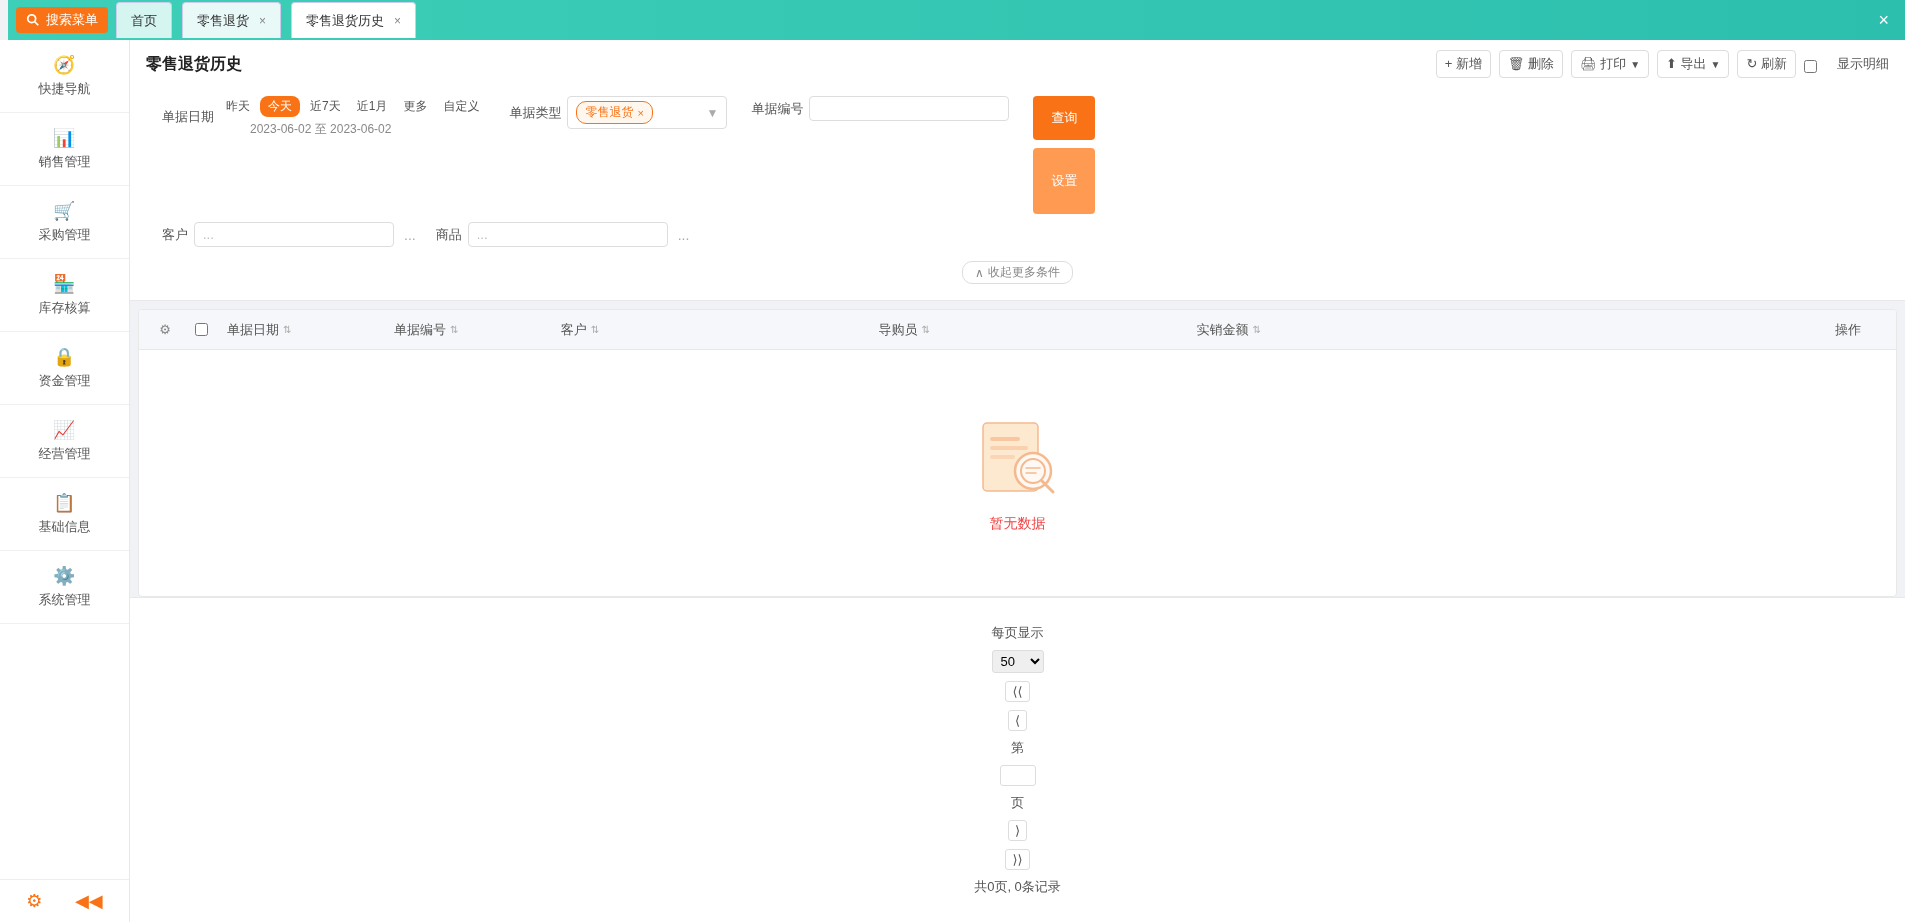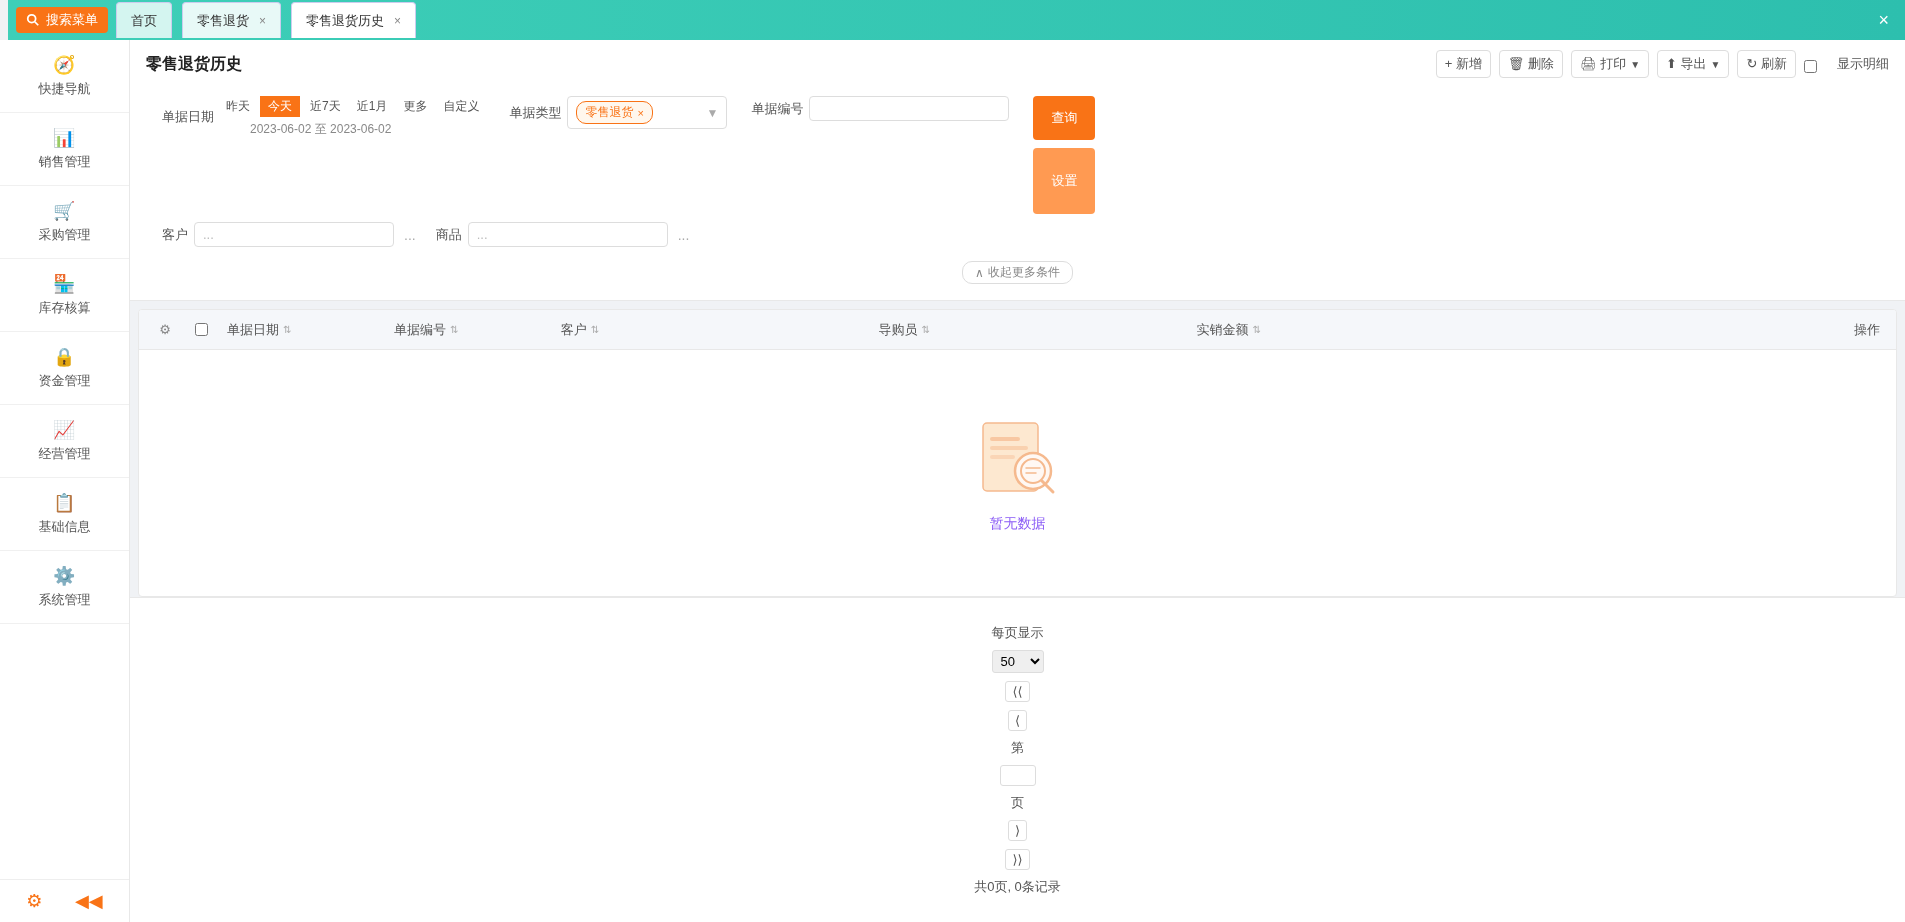--- a/index.html
+++ b/index.html
@@ -78,21 +78,21 @@
     
     .filter-area { padding: 10px 16px; background: white; }
     .filter-row { display: flex; align-items: center; gap: 16px; margin-bottom: 8px; flex-wrap: wrap; }
     .filter-group { display: flex; align-items: center; gap: 6px; }
     .filter-label { font-size: 13px; color: #555; white-space: nowrap; }
     .date-options { display: flex; align-items: center; gap: 4px; }
     .date-option {
       font-size: 12px; color: #555; cursor: pointer; padding: 2px 6px;
       border-radius: 3px;
     }
-    .date-option.active { background: #f97316; color: white; border-radius: 0; padding: 2px 8px; }
+    .date-option.active { background: #f97316; color: white; border-radius: 8px; padding: 2px 8px; }
     .date-range { font-size: 12px; color: #888; margin-top: 2px; margin-left: 30px; }
     .filter-select {
       display: flex; align-items: center; gap: 4px;
       border: 1px solid #ddd; border-radius: 4px; padding: 4px 8px;
       font-size: 13px; background: white; cursor: pointer; min-width: 160px;
     }
     .filter-tag {
       display: inline-flex; align-items: center; gap: 4px;
       background: #fff7ed; border: 1px solid #f97316; border-radius: 10px;
       padding: 2px 8px; font-size: 12px; color: #f97316;
@@ -129,21 +129,21 @@
       flex: 1; padding: 0 8px; display: flex; align-items: center; gap: 4px;
       cursor: pointer; white-space: nowrap;
     }
     .th-cell.wide { flex: 2; }
     .th-cell.amount { text-align: right; justify-content: flex-start; }
     .sort-icon { color: #aaa; font-size: 10px; }
 
     
     .empty-state {
       flex: 1; display: flex; flex-direction: column; align-items: center; justify-content: center;
-      gap: 12px; color: #8b5cf6; font-size: 14px;
+      gap: 12px; color: #ef4444; font-size: 14px;
     }
     .empty-illustration {
       width: 100px; height: 90px; position: relative;
     }
     .empty-illustration svg { width: 100%; height: 100%; }
 
     
     .pagination-bar {
       display: flex; align-items: center; justify-content: flex-end;
       padding: 26px 16px; background: white; border-top: 1px solid #e8e8e8;
@@ -346,21 +346,21 @@
           <span class="sort-icon">⇅</span>
         </div>
         <div class="th-cell wide">
           <span>导购员</span>
           <span class="sort-icon">⇅</span>
         </div>
         <div class="th-cell amount" style="flex:4;">
           <span>实销金额</span>
           <span class="sort-icon">⇅</span>
         </div>
-        <div class="th-cell" style="width:80px; flex:0 0 80px; justify-content:flex-end;">
+        <div class="th-cell" style="width:80px; flex:0 0 80px; justify-content:center;">
           <span>操作</span>
         </div>
       </div>
 
       <div class="empty-state">
         <div class="empty-illustration">
           <svg viewBox="0 0 100 90" xmlns="http://www.w3.org/2000/svg">
 
             <rect x="15" y="10" width="55" height="68" rx="4" fill="#fde8d0" stroke="#f5b98e" stroke-width="1.5"></rect>
 

